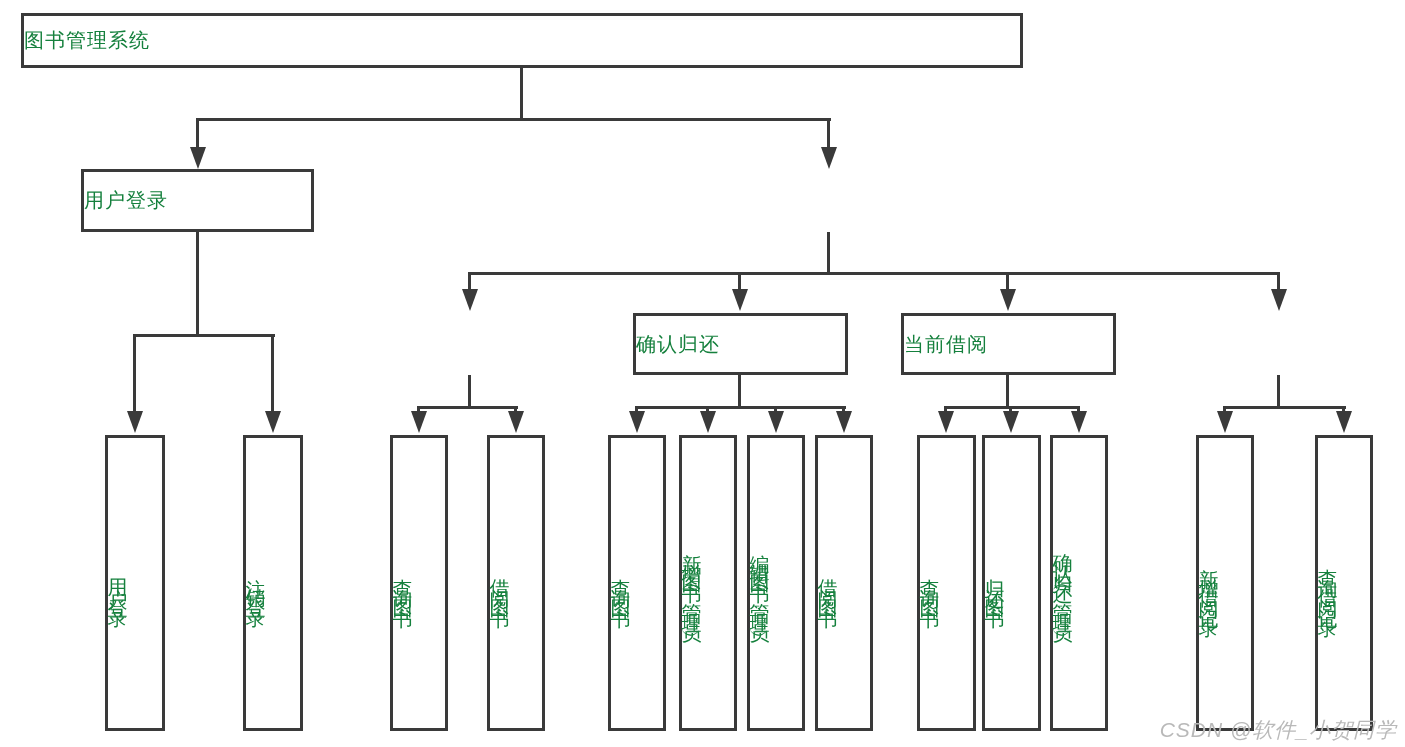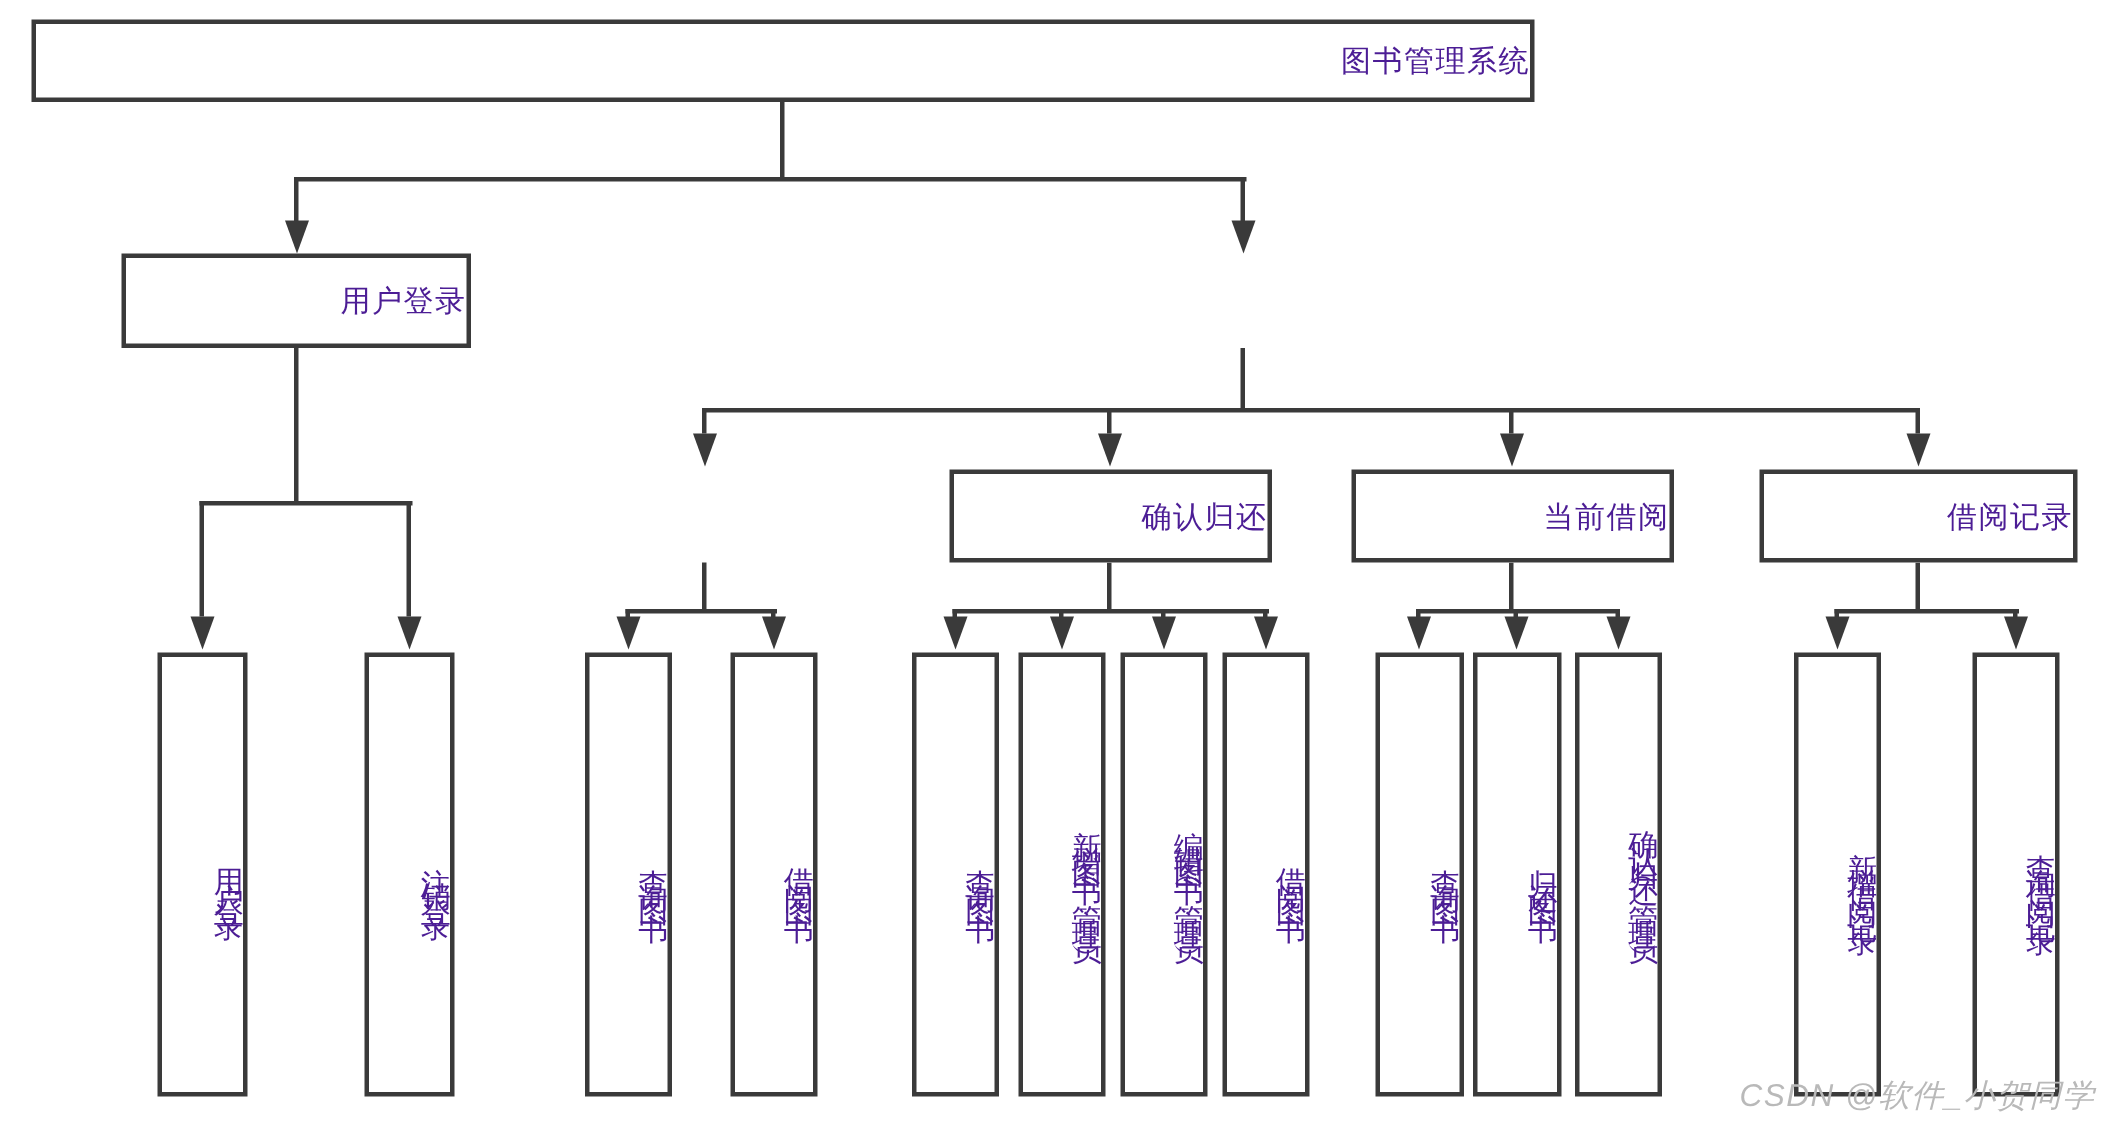--- a/index.html
+++ b/index.html
@@ -2,22 +2,22 @@
 <html><head>
 <meta charset="utf-8">
 <style>
   html,body{margin:0;padding:0;background:#fff;}
   #canvas{
     position:relative;width:1405px;height:747px;background:#ffffff;
     font-family:"Liberation Sans","DejaVu Sans",sans-serif;overflow:hidden;
   }
   .box{
     position:absolute;background:#fff;border:3px solid #3a3a3a;box-sizing:border-box;
-    display:flex;align-items:center;justify-content:flex-end;
-    color:#4c1d95;font-size:20px;letter-spacing:1px;z-index:2;
+    display:flex;align-items:center;justify-content:flex-start;
+    color:#15803d;font-size:20px;letter-spacing:1px;z-index:2;
   }
   .leaf{top:435px;height:296px;}
   .leaf span{
     writing-mode:vertical-rl;text-orientation:mixed;
     letter-spacing:10px;line-height:1;display:block;max-height:292px;
   }
   .hline{position:absolute;height:3px;background:#3a3a3a;z-index:1;}
   .vline{position:absolute;width:3px;background:#3a3a3a;z-index:1;}
   .arrow{
     position:absolute;width:0;height:0;z-index:1;
@@ -38,25 +38,22 @@
     <span>图书管理系统</span>
   </div>
 
   <div class="box" style="left:81px;top:169px;width:233px;height:63px;">
     <span>用户登录</span>
   </div>
 
   <div class="box" style="left:633px;top:313px;width:215px;height:62px;">
     <span>确认归还</span>
   </div>
-  <div class="box" style="left:901px;top:313px;width:215px;height:62px;padding-left:32px;">
+  <div class="box" style="left:901px;top:313px;width:215px;height:62px;">
     <span>当前借阅</span>
-  </div>
-  <div class="box" style="left:1173px;top:313px;width:212px;height:62px;">
-    <span>借阅记录</span>
   </div>
 
   <div class="box leaf" style="left:105px;width:60px;">
     <span>用户登录</span>
   </div>
   <div class="box leaf" style="left:243px;width:60px;">
     <span>注销登录</span>
   </div>
 
   <div class="box leaf" style="left:390px;width:58px;">

